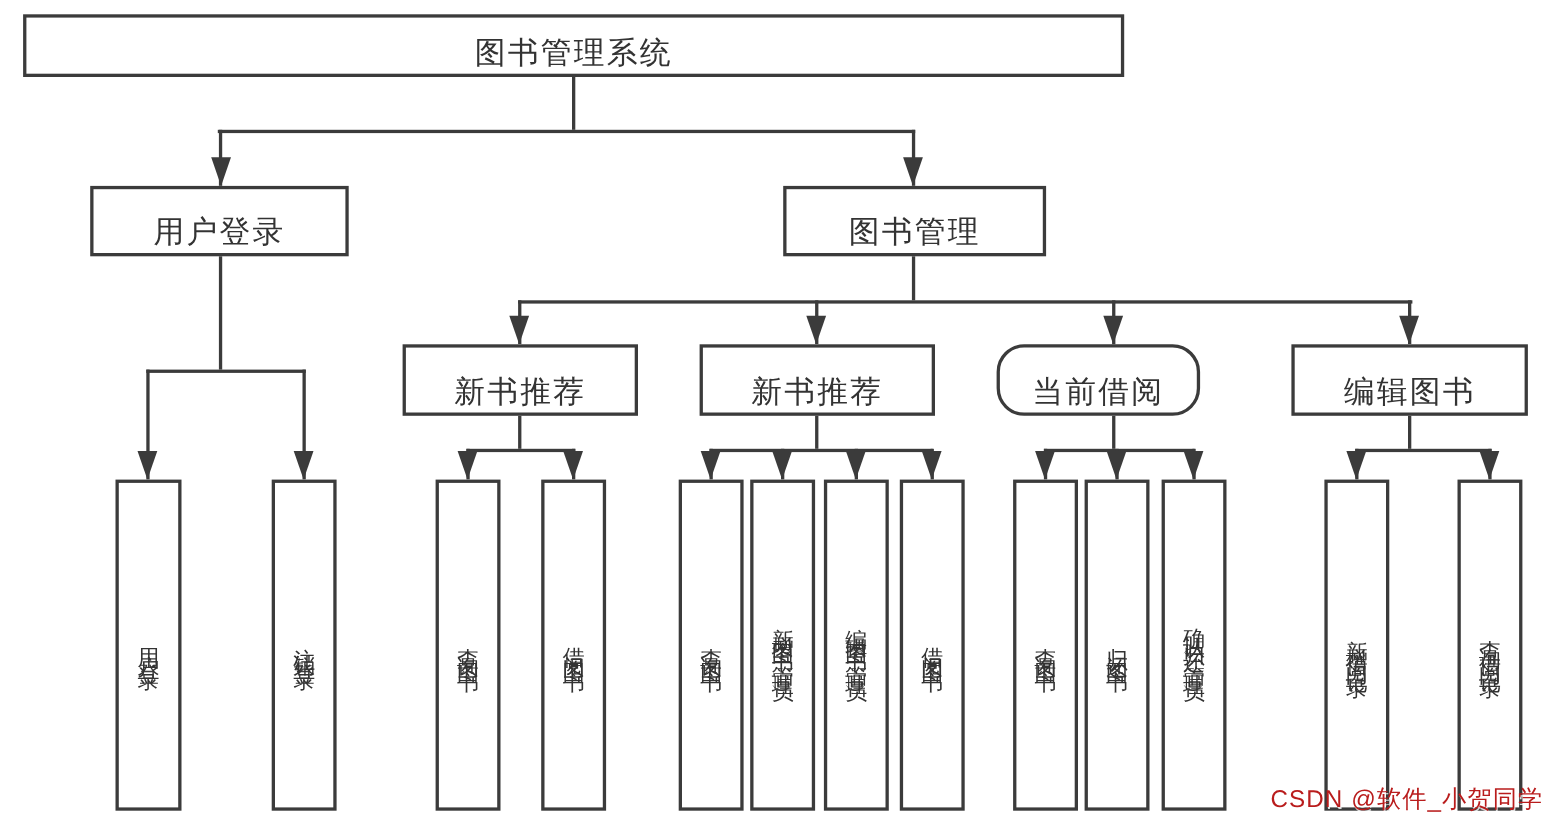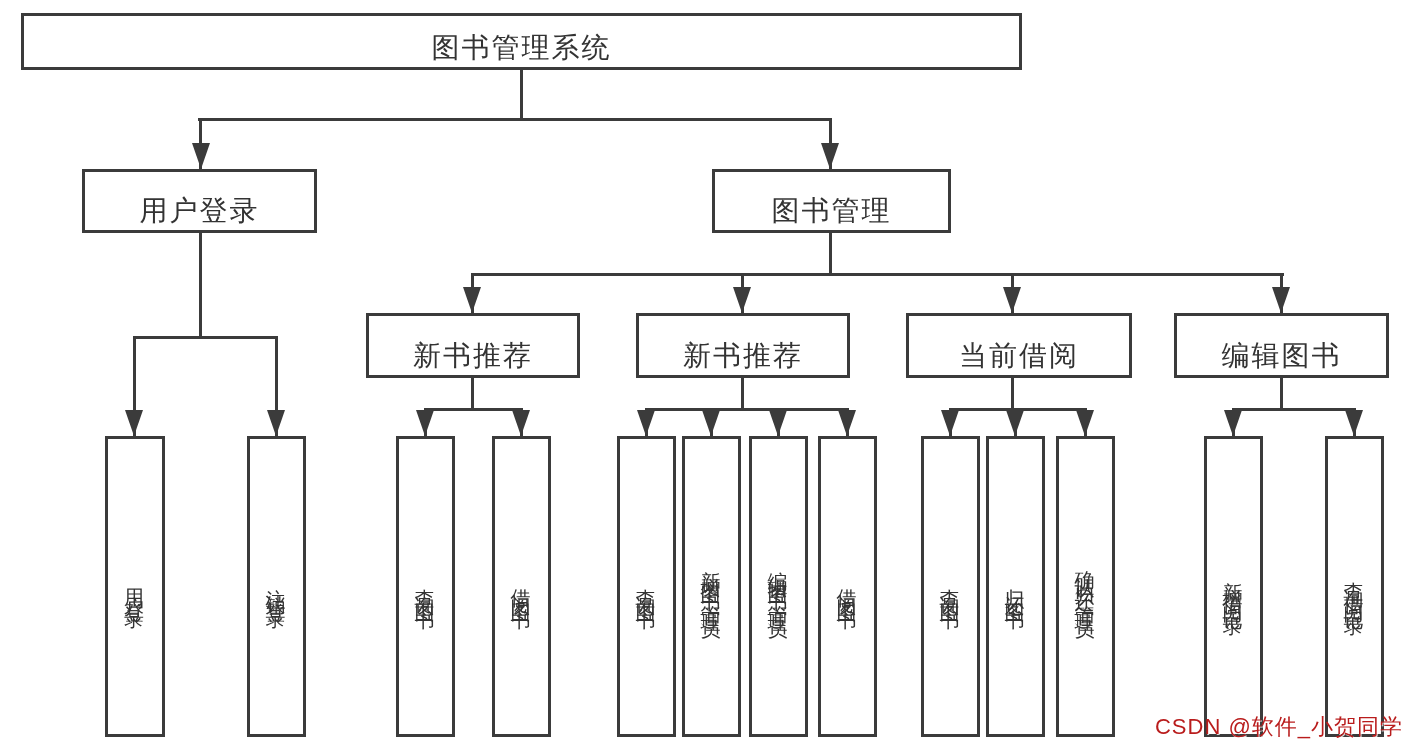--- a/index.html
+++ b/index.html
@@ -65,21 +65,21 @@
   <div class="arrow" style="left:733px;top:287px;"></div>
   <div class="arrow" style="left:1003px;top:287px;"></div>
   <div class="arrow" style="left:1272px;top:287px;"></div>
 
   <div class="box h-box" style="left:366px;top:313px;width:214px;height:65px;">
     <span class="lbl">新书推荐</span>
   </div>
   <div class="box h-box" style="left:636px;top:313px;width:214px;height:65px;">
     <span class="lbl">新书推荐</span>
   </div>
-  <div class="box h-box" style="left:906px;top:313px;width:226px;height:65px;">
+  <div class="box h-box" style="left:906px;top:313px;width:185px;height:65px;border-radius:25px;">
     <span class="lbl">当前借阅</span>
   </div>
   <div class="box h-box" style="left:1174px;top:313px;width:215px;height:65px;">
     <span class="lbl">编辑图书</span>
   </div>
 
   <div class="line" style="left:471px;top:378px;width:3px;height:30px;"></div>
   <div class="line" style="left:424px;top:408px;width:99px;height:3px;"></div>
   <div class="line" style="left:424px;top:408px;width:3px;height:28px;"></div>
   <div class="line" style="left:520px;top:408px;width:3px;height:28px;"></div>

